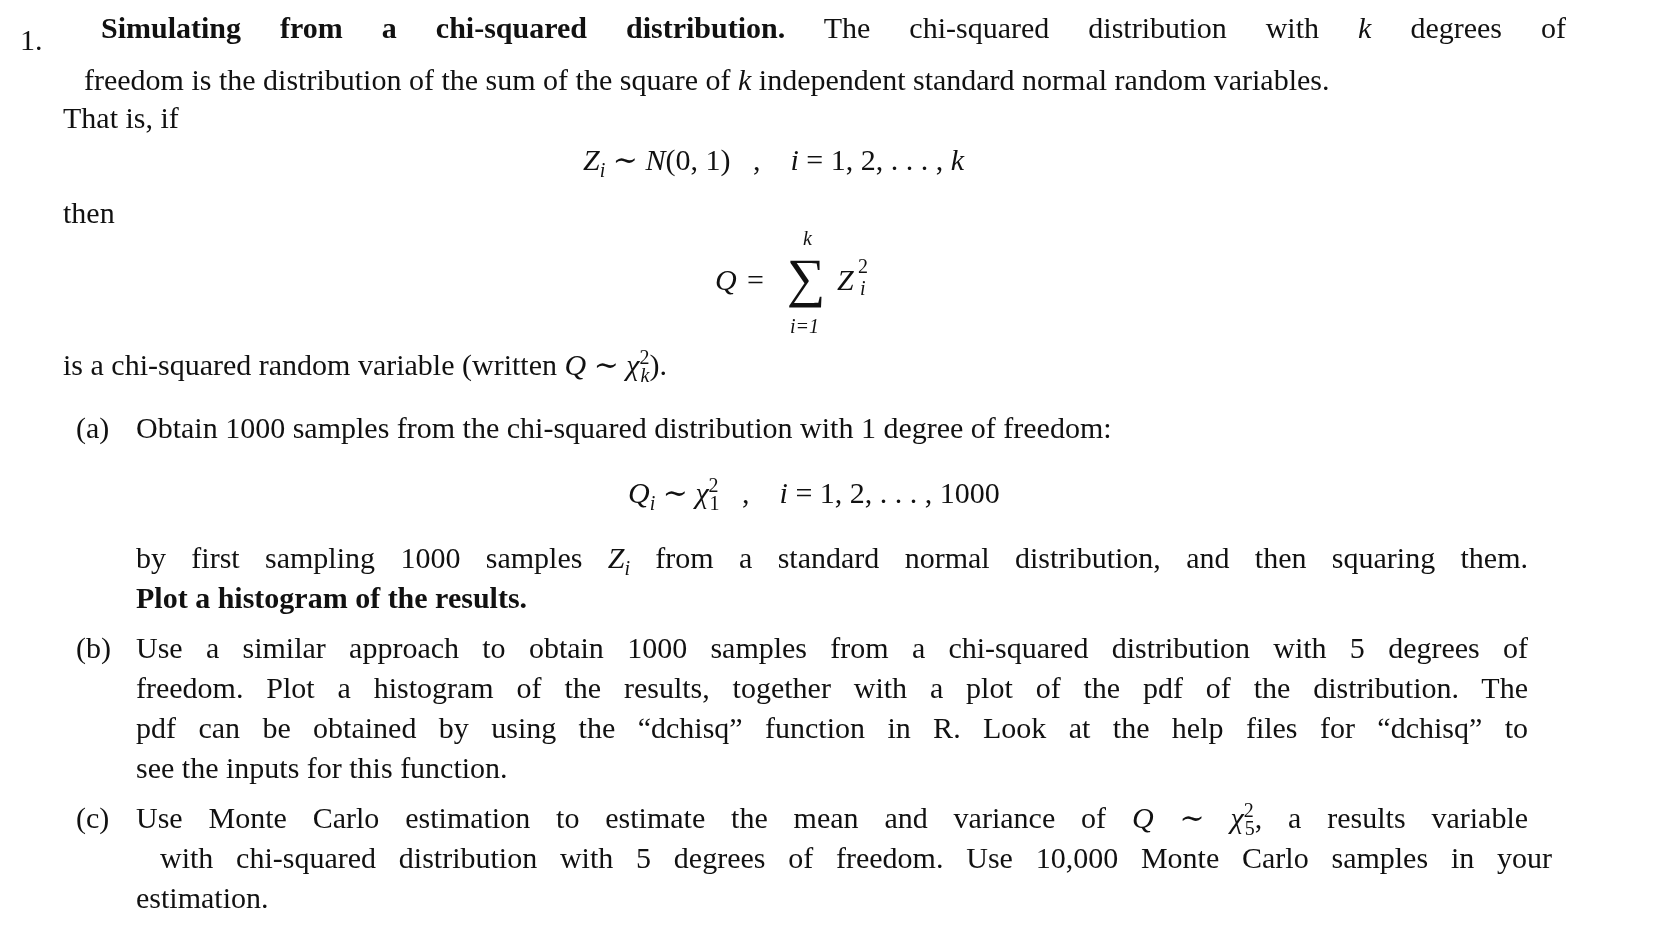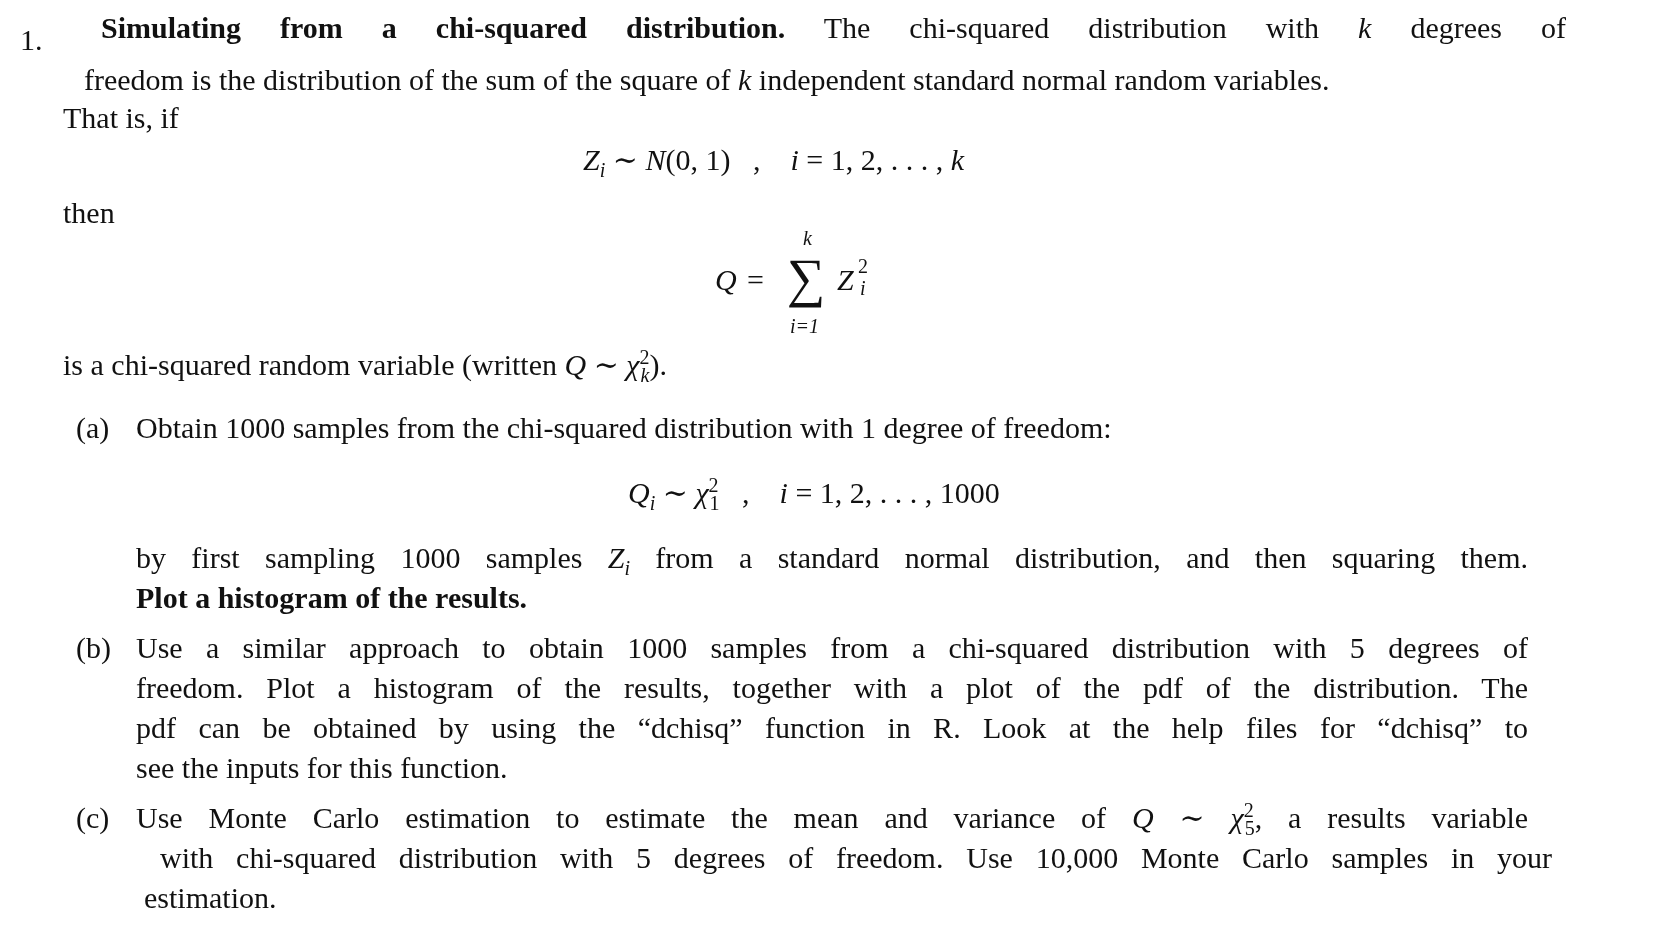--- a/index.html
+++ b/index.html
@@ -85,13 +85,13 @@
 <div class="line" style="left:136px;top:748px;">see the inputs for this function.</div>
 
 <div class="line" style="left:76px;top:798px;">(c)</div>
 <div class="line just" style="left:136px;top:798px;width:1392px;">
   <span>Use Monte Carlo estimation to estimate the mean and variance of</span>
   <span class="m">Q</span>
   <span>∼</span>
   <span class="m"><span>χ</span><sup class="up">2</sup><sub class="up" style="margin-left:-9px">5</sub><span class="up">, a results variable</span></span>
 </div>
 <div class="line just" style="left:152px;top:838px;width:1392px;margin-left:8px;">with chi-squared distribution with 5 degrees of freedom. Use 10,000 Monte Carlo samples in your</div>
-<div class="line" style="left:144px;top:878px;">estimation.</div>
+<div class="line" style="left:136px;top:878px;">estimation.</div>
 
 </body></html>

